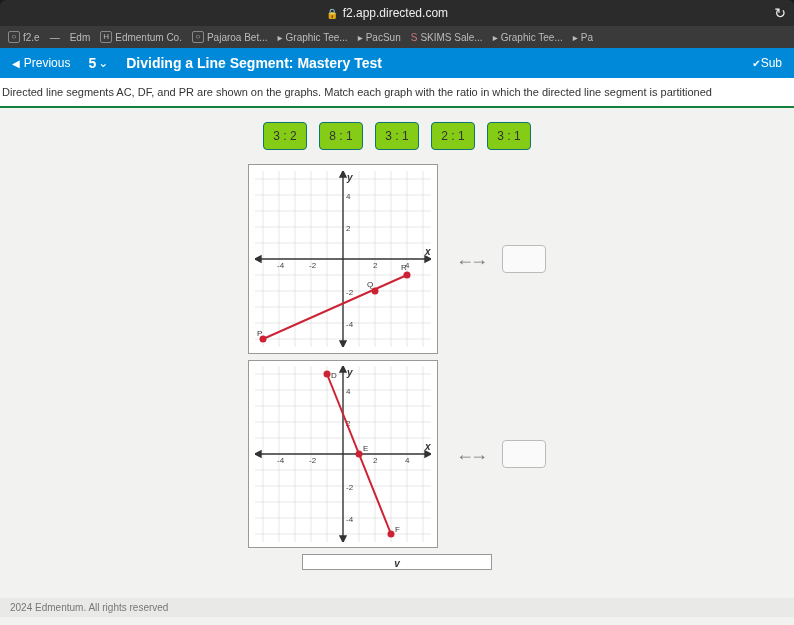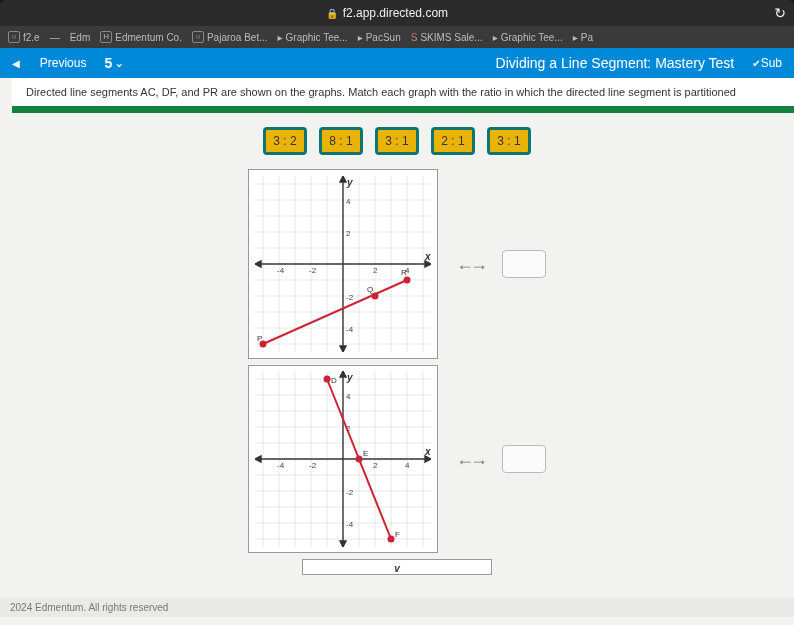--- a/index.html
+++ b/index.html
@@ -63,45 +63,44 @@
   .blue-bar {
     background: #0089d8;
     color: #fff;
     display: flex;
     align-items: center;
     padding: 4px 12px;
     font-size: 12px;
     gap: 18px;
     height: 30px;
   }
-  .prev { display:flex; gap:20px; align-items:flex-end;}
+  .prev { display:flex; gap:4px; align-items:flex-end;}
   .arrow-left::before { content:"◀"; font-size:10px; }
   .qnum { font-weight:bold; font-size:14px; }
-  .title-center { flex-grow:1; text-align:right; font-size:14px; font-weight:400;}
+  .title-center { flex-grow:1; text-align:left; font-size:14px; font-weight:700;}
   .sub { margin-left:auto; display:flex; align-items:center; gap:0;}
   .sub-icon::before { content:"✔"; font-size:10px;}
   .question-area {
     background:#fff;
-    padding: 8px 14px;
+    padding: 8px 2px;
     font-size: 11px;
     color:#333;
-    border-bottom:7px solid #15803d;
-    margin-left:12px;
+    border-bottom:2px solid #15803d;
   }
 
   .ratio-row {
     display:flex;
     justify-content:center;
     gap:12px;
     margin:14px 0;
   }
   .ratio-tile {
-    border:3px solid #0f766e;
+    border:1px solid #0f766e;
     border-radius:4px;
-    background:#eab308;
+    background:#84cc16;
     width:44px; height:28px;
     display:flex; align-items:center; justify-content:center;
     font-size:12px; color:#333;
     cursor:grab;
   }
 
   .graphs-col {
     display:flex; flex-direction:column; align-items:center; gap:6px;
     margin-top:4px;
   }

